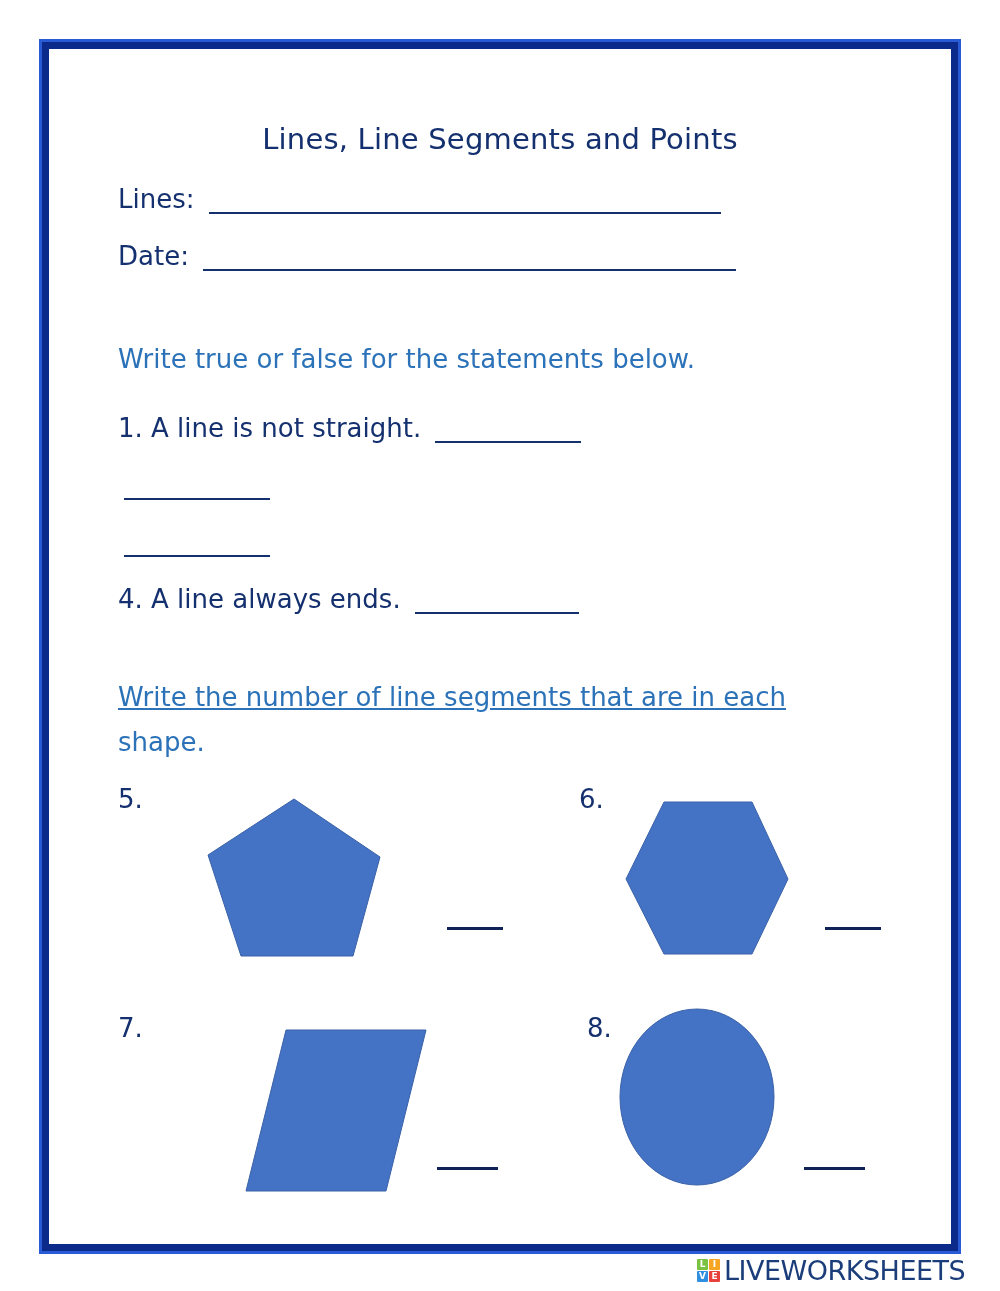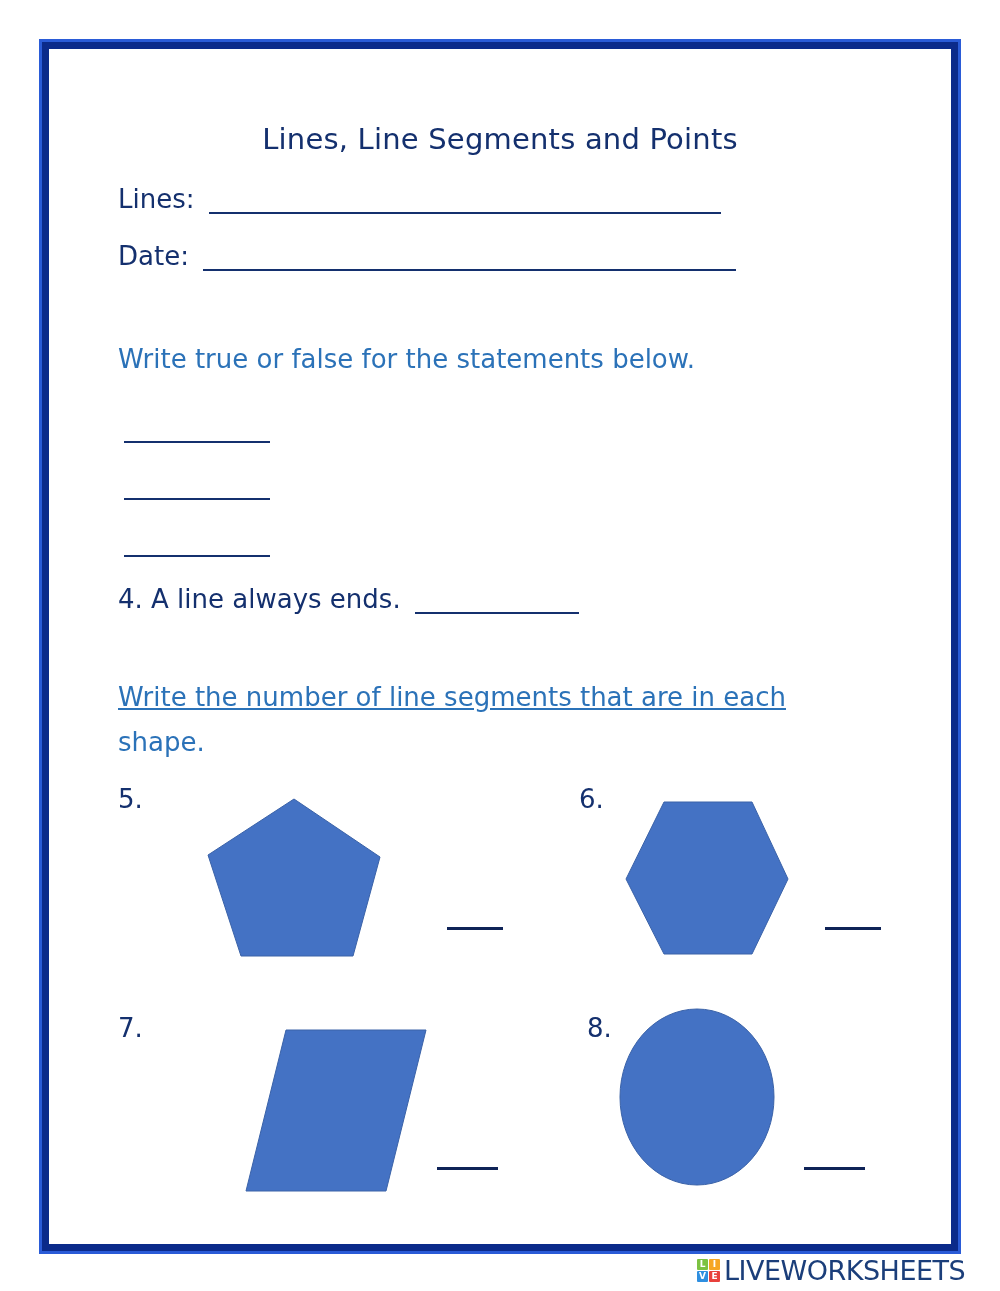--- a/index.html
+++ b/index.html
@@ -71,20 +71,21 @@
   <input class="blank" type="text" style="width: 512px;">
 </div>
 <div class="txt dark" style="left:118px; top:241px;">
   <span>Date:</span>
   <input class="blank" type="text" style="width: 533px;">
 </div>
 
 <div class="txt instr" style="left:118px; top:344px;">Write true or false for the statements below.</div>
 
 <div class="txt dark" style="left:118px; top:413px;">
+  <span>1. A line is not straight.</span>
   <input class="blank" type="text" style="width: 146px;" value="">
 </div>
 <div class="txt dark" style="left:118px; top:470px;">
   <input class="blank" type="text" style="width: 146px;" value="">
 </div>
 <div class="txt dark" style="left:118px; top:527px;">
   <input class="blank" type="text" style="width: 146px;" value="">
 </div>
 <div class="txt dark" style="left:118px; top:584px;">
   <span>4. A line always ends.</span>

